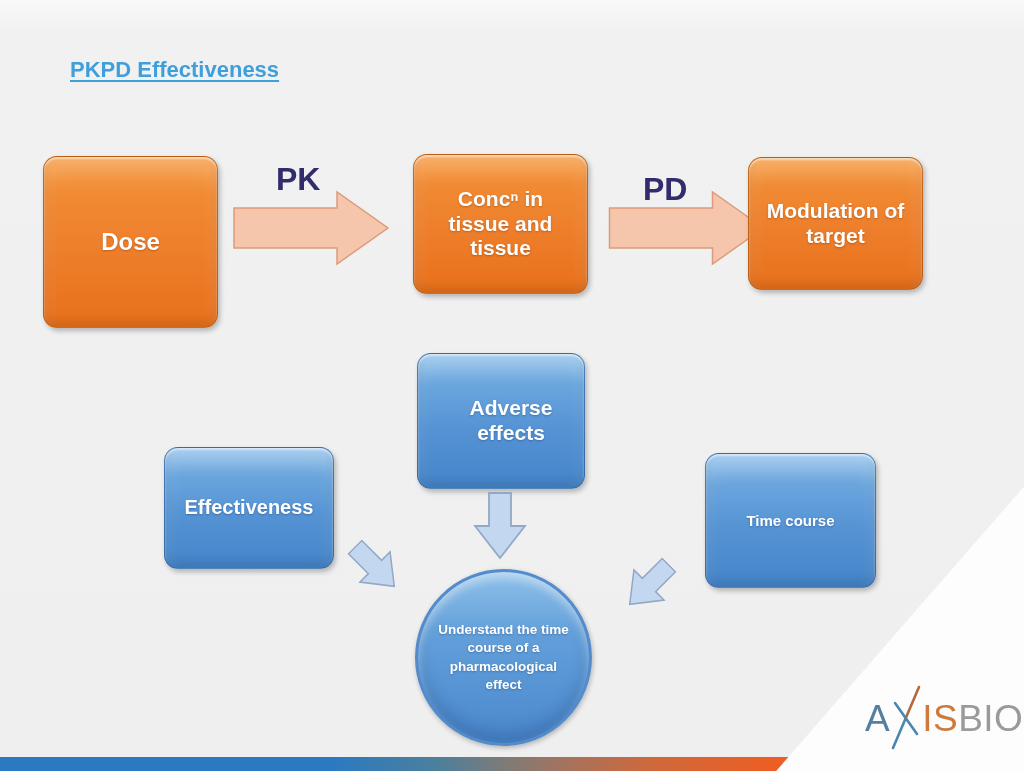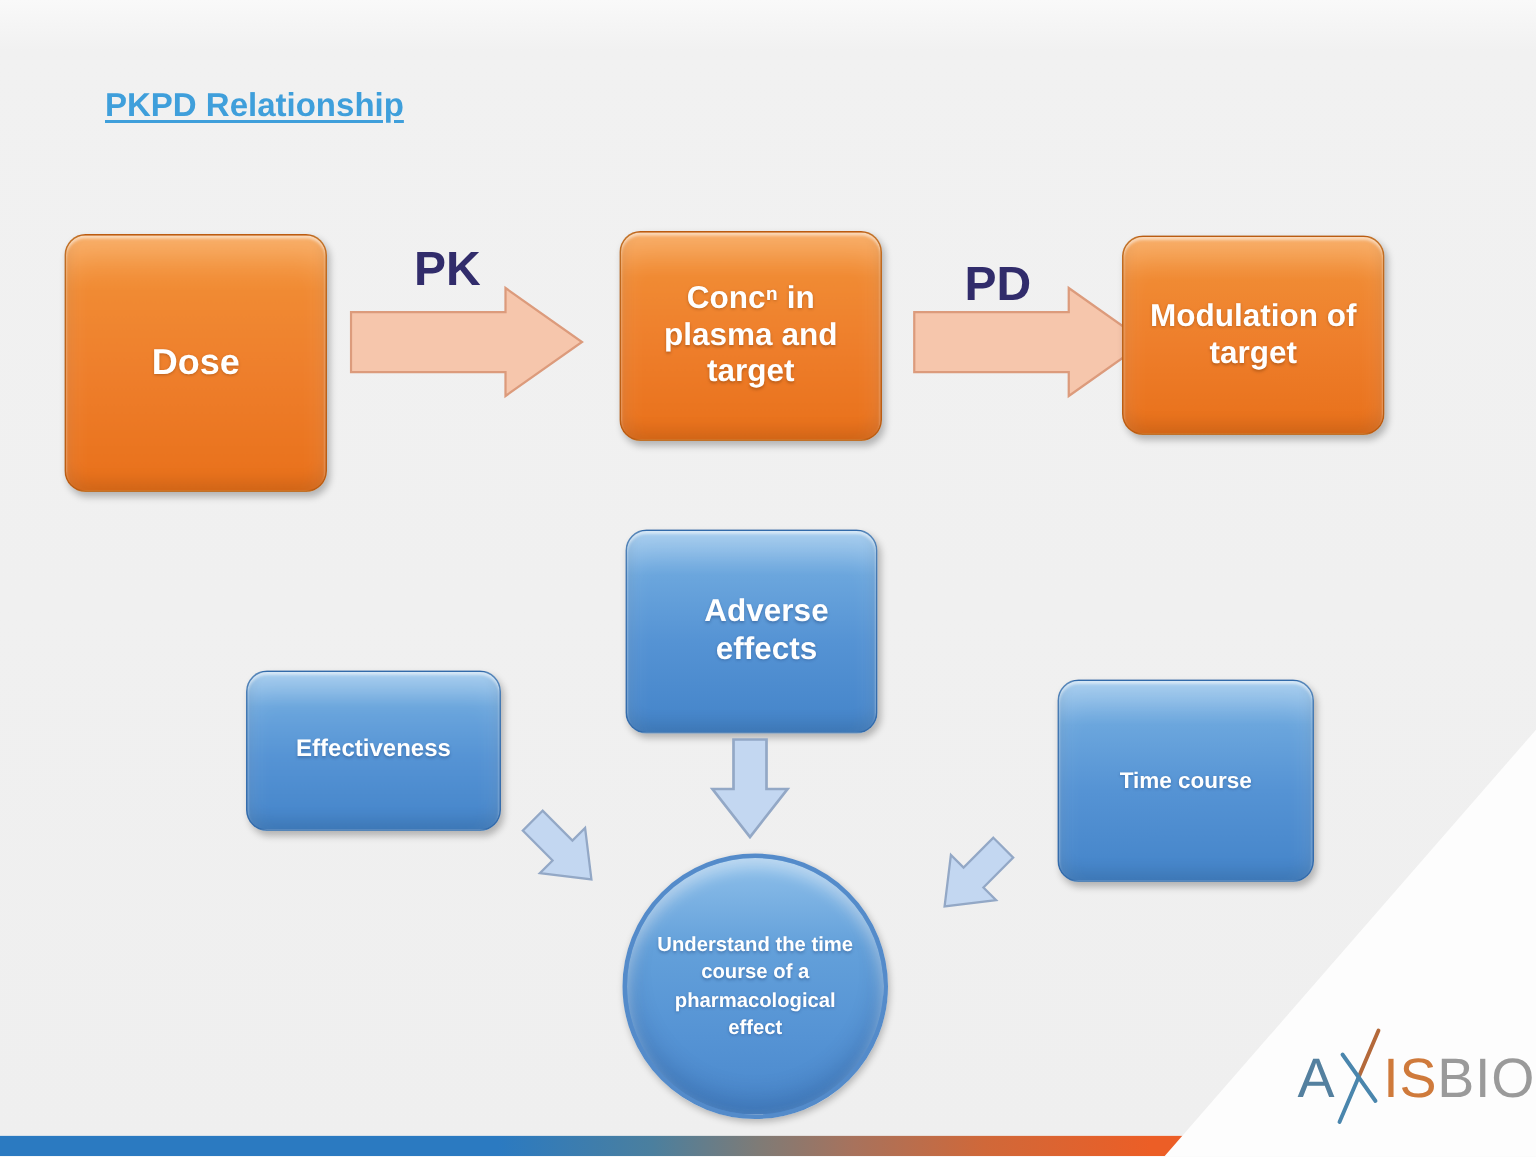--- a/index.html
+++ b/index.html
@@ -31,21 +31,21 @@
   .bbox{
     background:linear-gradient(180deg,#9ac6ec 0%,#6ba6dd 22%,var(--box-blue,#5593d4) 55%,#4484c9 100%);
     border:1px solid rgba(40,90,150,.6);
     text-shadow:0 1px 2px rgba(20,50,100,.35);
   }
   .box-label{display:block;padding:4px 12px;}
   #box-dose{left:43px;top:156px;width:175px;height:172px;font-size:24px;}
   #box-conc{left:413px;top:154px;width:175px;height:140px;font-size:21px;}
   #box-modulation{left:748px;top:157px;width:175px;height:133px;font-size:21px;}
   #box-adverse{left:417px;top:353px;width:168px;height:136px;font-size:21px;padding-left:20px;}
-  #box-effectiveness{left:164px;top:447px;width:170px;height:107px;font-size:16px;}
+  #box-effectiveness{left:164px;top:447px;width:170px;height:122px;font-size:20px;}
   #box-timecourse{left:705px;top:453px;width:171px;height:135px;font-size:15px;}
 
   .flow-arrow{position:absolute;}
   #arrow-pk{left:233px;top:190px;}
   #arrow-pd{left:607px;top:190px;}
   .flow-arrow polygon{fill:var(--arrow-peach,#f6c6ac);stroke:var(--arrow-peach-stroke,#dc9b7c);stroke-width:1.5;}
 
   .pkpd-label{
     position:absolute;font-size:32px;font-weight:bold;color:var(--pkpd-navy,#312c6b);
   }
@@ -93,33 +93,33 @@
   #axisbio-logo .lg-a{color:var(--logo-blue,#54809f);}
   #axisbio-logo .lg-is{color:var(--logo-orange,#cf7a3b);}
   #axisbio-logo .lg-bio{color:var(--logo-grey,#9a9a9a);}
   #logo-x-svg{overflow:visible;margin:-14px 1px 0 1px;}
 </style>
 </head>
 <body>
 
 <div id="stage">
 
-  <h1 class="slide-title">PKPD Relationship</h1>
+  <h1 class="slide-title">PKPD Effectiveness</h1>
 
   <div class="obox" id="box-dose">
     <span class="box-label">Dose</span>
   </div>
 
   <span class="pkpd-label" id="label-pk">PK</span>
   <svg class="flow-arrow" id="arrow-pk" width="157" height="76" viewBox="0 0 157 76">
     <polygon points="1,18 104,18 104,2 155,38 104,74 104,58 1,58"></polygon>
   </svg>
 
   <div class="obox" id="box-conc">
-    <span class="box-label">Concⁿ in plasma and target</span>
+    <span class="box-label">Concⁿ in tissue and tissue</span>
   </div>
 
   <span class="pkpd-label" id="label-pd">PD</span>
   <svg class="flow-arrow" id="arrow-pd" width="160" height="76" viewBox="0 0 157 76">
     <polygon points="1,18 104,18 104,2 155,38 104,74 104,58 1,58"></polygon>
   </svg>
 
   <div class="obox" id="box-modulation">
     <span class="box-label">Modulation of target</span>
   </div>

